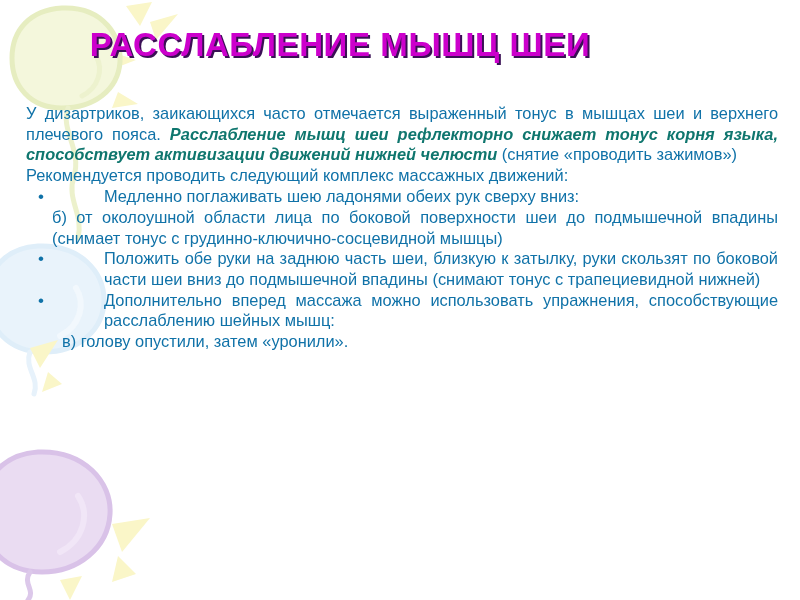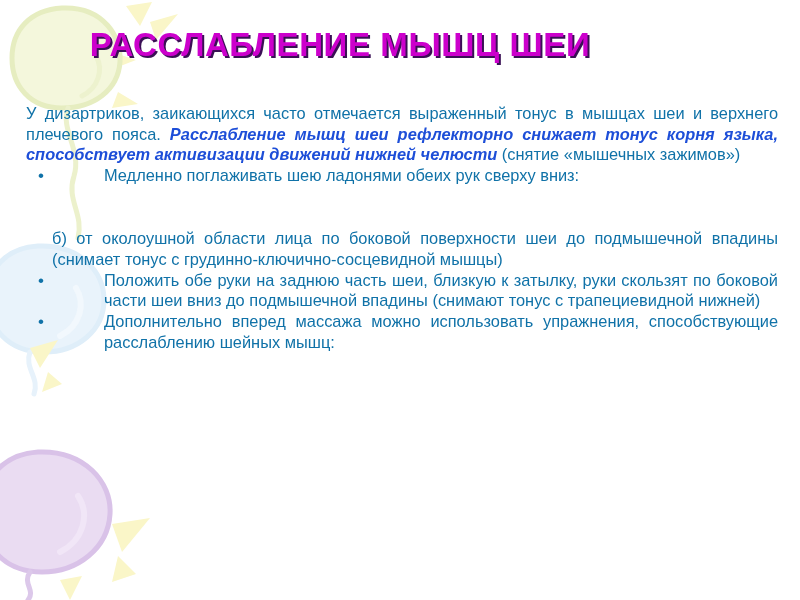--- a/index.html
+++ b/index.html
@@ -76,29 +76,29 @@
     line-height: 1.26;
   }
   .bullet-text {
     flex: 1 1 auto;
     text-align: justify;
     text-justify: inter-word;
     margin-left: 36px;
   }
 
   .hl {
-    color: #1d4ed8;
+    color: #0f766e;
     font-weight: bold;
     font-style: italic;
   }
   .blk { margin: 0; }
 
   .indent-a { padding-left: 30px; }
   .indent-b { padding-left: 36px; }
-  .indent-c { padding-left: 26px; margin-top: 42px; }
+  .indent-c { padding-left: 26px; }
 </style>
 </head>
 <body>
 
 <div id="slide">
 
   <div id="deco-layer">
     <svg width="800" height="600" viewBox="0 0 800 600" style="position:absolute;left:0;top:0;">
 
       <g fill="#FAF6C8">
@@ -143,33 +143,35 @@
       </g>
     </svg>
   </div>
 
   <div id="title-block">
     <span id="page-title">РАССЛАБЛЕНИЕ МЫШЦ ШЕИ</span>
   </div>
 
   <div id="body-block">
 
-    <p class="para lead blk"><span>У дизартриков, заикающихся часто отмечается выраженный тонус в мышцах шеи и верхнего плечевого пояса. </span><span class="hl">Расслабление мышц шеи рефлекторно снижает тонус корня языка, способствует активизации движений нижней челюсти</span><span> (снятие «мышечных зажимов»)</span></p>
+    <p class="para lead blk"><span>У дизартриков, заикающихся часто отмечается выраженный тонус в мышцах шеи и верхнего плечевого пояса. </span><span class="hl">Расслабление мышц шеи рефлекторно снижает тонус корня языка, способствует активизации движений нижней челюсти</span><span> (снятие «проводить зажимов»)</span></p>
 
+    <p class="para blk">Рекомендуется проводить следующий комплекс массажных движений:</p>
 
     <div class="bullet-row">
       <span class="bullet-mark">•</span>
       <span class="bullet-text"> Медленно поглаживать шею ладонями обеих рук сверху вниз:</span>
     </div>
     <p class="para blk indent-c">б) от околоушной области лица по боковой поверхности шеи до подмышечной впадины (снимает тонус с грудинно-ключично-сосцевидной мышцы)</p>
 
     <div class="bullet-row">
       <span class="bullet-mark">•</span>
       <span class="bullet-text"> Положить обе руки на заднюю часть шеи, близкую к затылку, руки скользят по боковой части шеи вниз до подмышечной впадины (снимают тонус с трапециевидной нижней)</span>
     </div>
 
     <div class="bullet-row">
       <span class="bullet-mark">•</span>
       <span class="bullet-text">Дополнительно вперед массажа можно использовать упражнения, способствующие расслаблению шейных мышц:</span>
     </div>
+    <p class="para blk indent-b" style="text-align:left;">в) голову опустили, затем «уронили».</p>
 
   </div>
 </div>
 
 </body></html>

